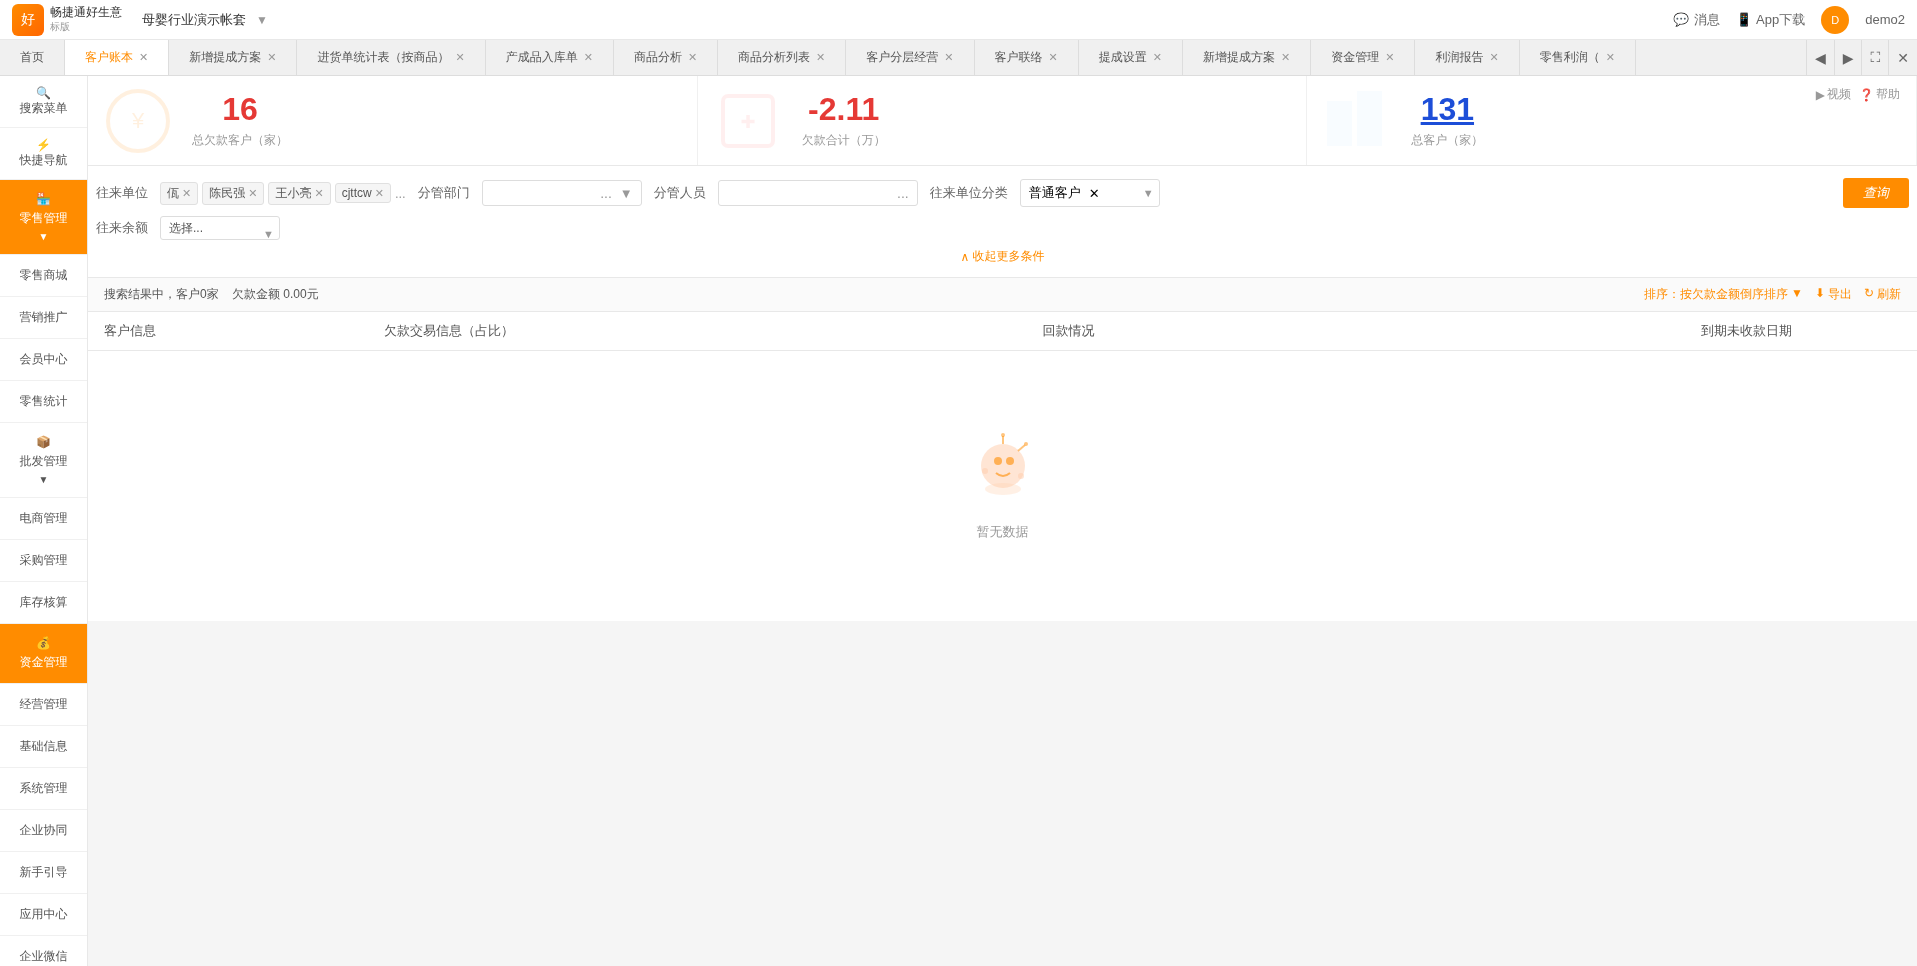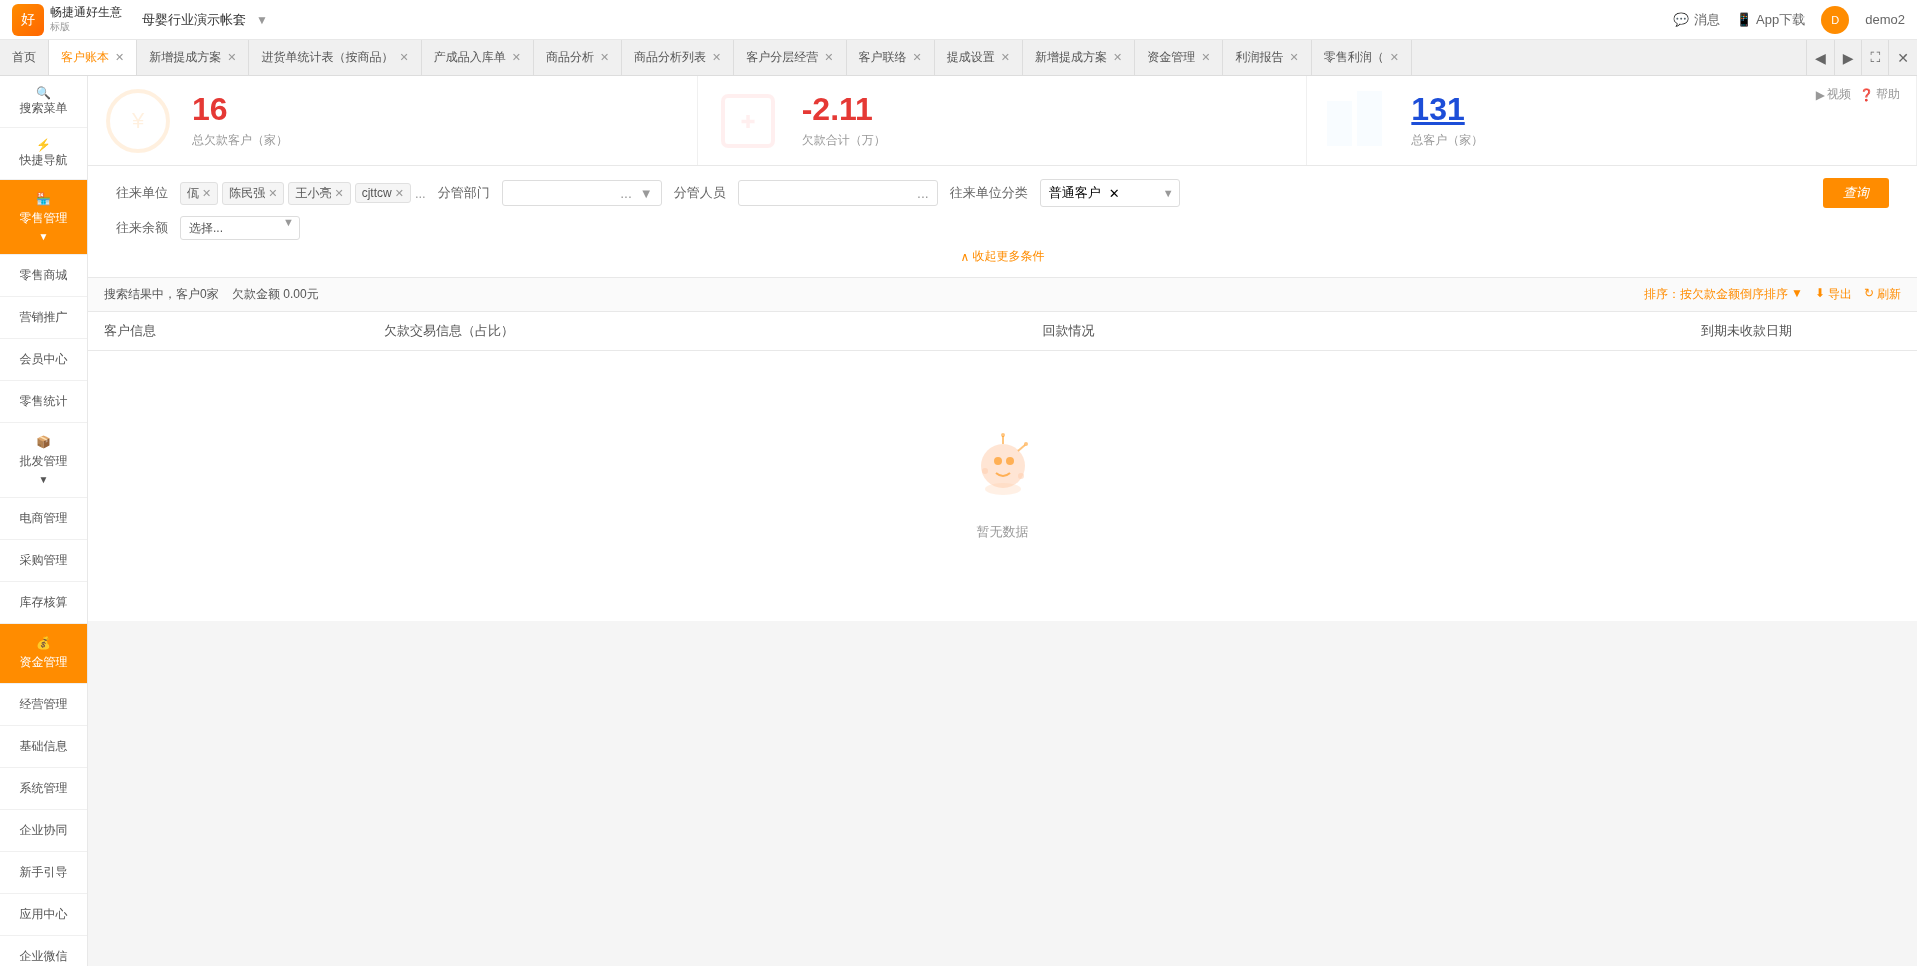--- a/index.html
+++ b/index.html
@@ -31,21 +31,21 @@
       height: 36px;
       background: #f0f0f0;
       display: flex;
       align-items: center;
       flex-shrink: 0;
       overflow: hidden;
       border-bottom: 1px solid #ddd;
     }
     .tab-item {
       height: 48px;
-      padding: 0 12px;
+      padding: 0 20px;
       display: flex;
       align-items: center;
       gap: 4px;
       cursor: pointer;
       white-space: nowrap;
       font-size: 12px;
       color: #555;
       border-right: 1px solid #ddd;
       flex-shrink: 0;
     }
@@ -88,32 +88,32 @@
     }
     .stat-item {
       flex: 1;
       display: flex;
       align-items: center;
       padding: 16px 24px;
       border-right: 1px solid #f0f0f0;
       position: relative;
       overflow: hidden;
     }
-    .stat-content { display: flex; flex-direction: column; }
+    .stat-content { display: flex; flex-direction: column; align-items: center; }
     .stat-value { font-size: 32px; font-weight: bold; line-height: 1.1; }
     .stat-value.red { color: #e53935; }
     .stat-value.dark { color: #1d4ed8; text-decoration: underline; }
     .stat-label { font-size: 12px; color: #999; margin-top: 4px; }
     .stat-helpers { position: absolute; top: 10px; right: 16px; display: flex; gap: 8px; font-size: 12px; color: #999; }
     .stat-helpers span { cursor: pointer; display: flex; align-items: center; gap: 2px; }
 
     
     .filter-area {
       background: #fff;
-      padding: 12px 28px;
+      padding: 12px 8px;
       border-bottom: 1px solid #e8e8e8;
     }
     .filter-row { display: flex; align-items: center; gap: 12px; margin-bottom: 8px; flex-wrap: wrap; }
     .filter-label { color: #666; font-size: 13px; white-space: nowrap; }
     .filter-tags { display: flex; align-items: center; gap: 4px; flex-wrap: wrap; }
     .filter-tag {
       background: #f5f5f5;
       border: 1px solid #e0e0e0;
       border-radius: 3px;
       padding: 2px 6px;
@@ -131,21 +131,21 @@
       border-radius: 3px;
       padding: 4px 24px 4px 8px;
       font-size: 12px;
       color: #555;
       background: #fff;
       cursor: pointer;
       min-width: 120px;
       position: relative;
       appearance: none;
     }
-    .filter-select-wrap { position: relative; display: inline-flex; align-items: flex-start; }
+    .filter-select-wrap { position: relative; display: inline-flex; align-items: flex-end; }
     .filter-select-wrap .arrow-down { position: absolute; right: 6px; color: #999; font-size: 11px; pointer-events: none; }
     .filter-input-wrap { border: 1px solid #ddd; border-radius: 3px; padding: 4px 8px; min-width: 200px; display: flex; align-items: center; gap: 4px; cursor: pointer; }
     .filter-input-wrap .more-dots { color: #999; font-size: 14px; margin-left: auto; cursor: pointer; }
     .filter-collapse { display: flex; justify-content: center; margin-top: 4px; }
     .filter-collapse-btn { color: #ff8c00; font-size: 12px; cursor: pointer; display: flex; align-items: center; gap: 3px; }
     .query-btn { background: #ff8c00; color: white; border: none; border-radius: 3px; padding: 6px 20px; font-size: 13px; cursor: pointer; margin-left: auto; font-style: italic; }
 
     
     .results-bar {
       background: #fafafa;

